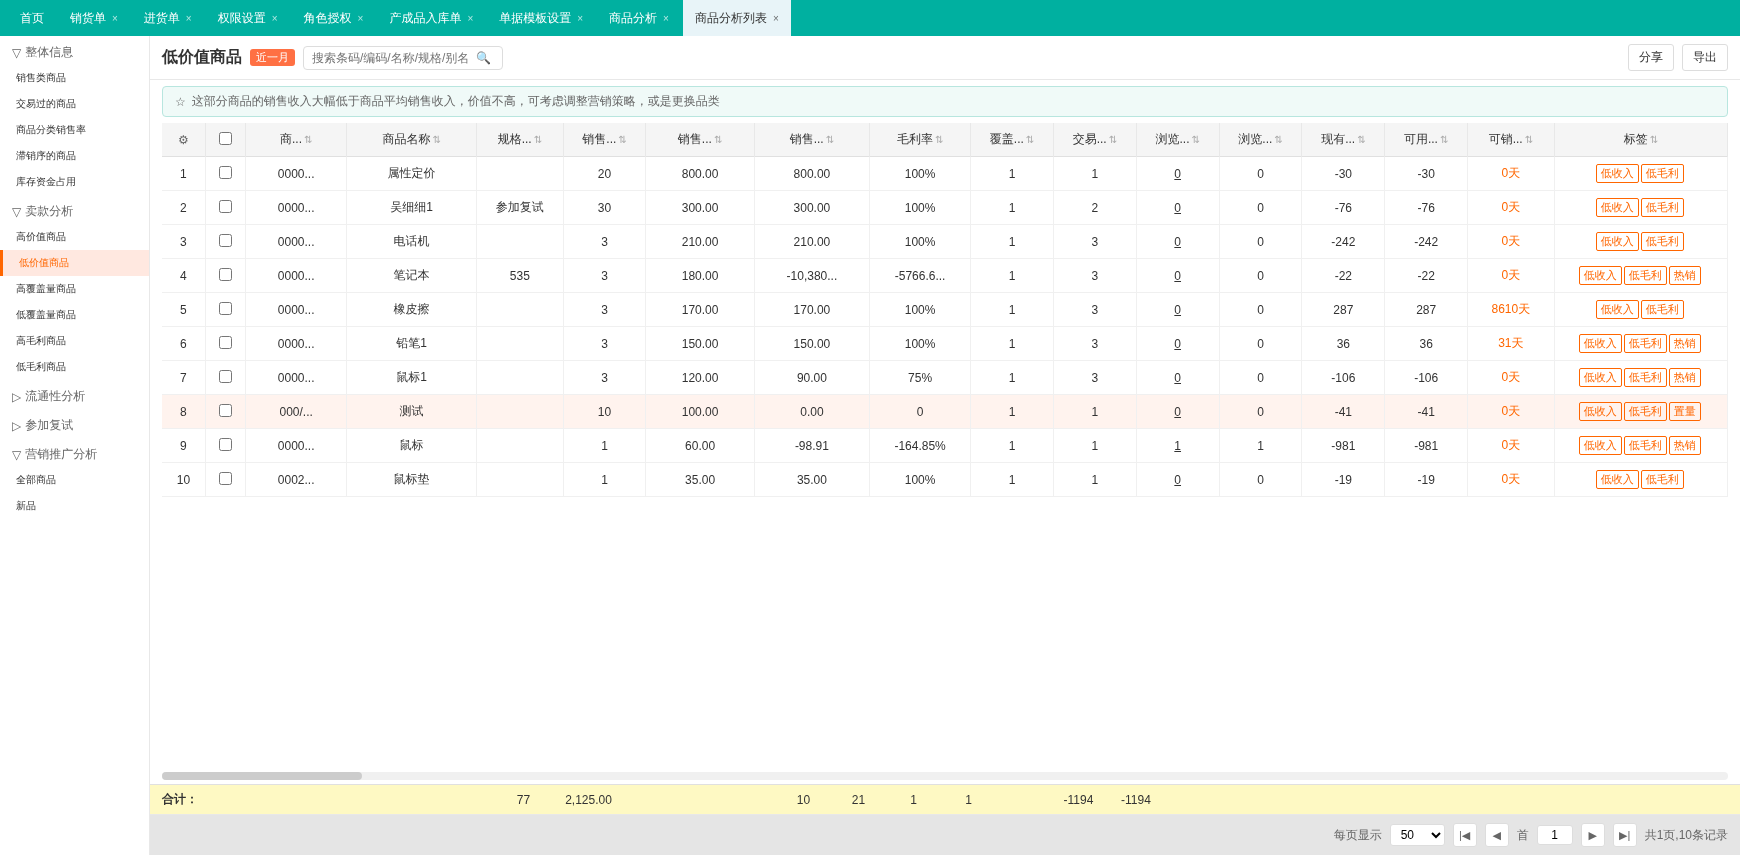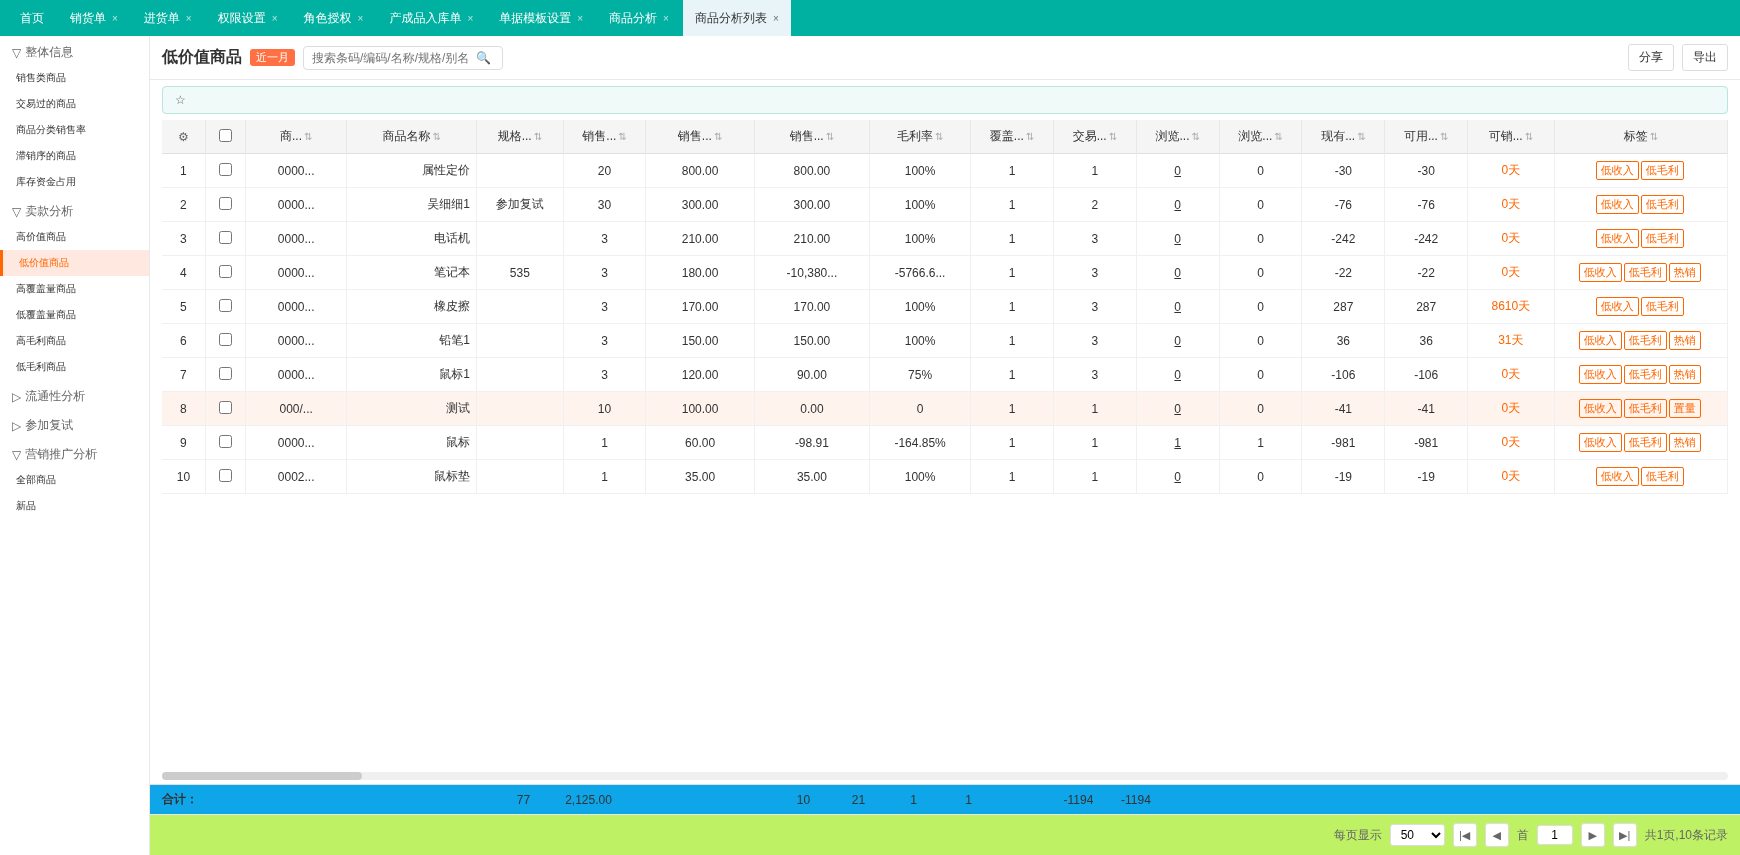--- a/index.html
+++ b/index.html
@@ -167,41 +167,41 @@
     tbody tr {
       border-bottom: 1px solid #f0f0f0;
     }
     tbody tr.highlighted { background: #fff3ee; }
     tbody td {
       padding: 7px 6px;
       text-align: center;
       color: #333;
       border-right: 1px solid #f0f0f0;
     }
-    tbody td.text-left { text-align: right; }
+    tbody td.text-left { text-align: center; }
     .tag {
       display: inline-block;
       padding: 1px 4px;
       border-radius: 2px;
       font-size: 11px;
       margin-right: 2px;
       text-align: right;
     }
     .tag-orange { color: #ff6600; border: 1px solid #ff6600; }
     .text-orange { color: #ff6600; }
     .underline { text-decoration: underline; cursor: pointer; }
     .icon-gear { cursor: pointer; color: #666; }
 
     
     .table-footer {
       border-top: 1px solid #e0e0e0;
       padding: 6px 12px;
       display: flex;
       align-items: center;
-      background: #0ea5e9;
+      background: #fef9c3;
     }
     .footer-label { font-weight: bold; color: #333; margin-right: 20px; }
     .footer-cells {
       display: flex;
       flex: 1;
       gap: 0;
       align-items: center;
     }
     .footer-cell {
       text-align: center;
@@ -209,21 +209,21 @@
     }
 
     
     .pagination {
       padding: 8px 12px;
       display: flex;
       align-items: center;
       justify-content: flex-end;
       gap: 8px;
       border-top: 1px solid #e8e8e8;
-      background: #bef264;
+      background: #e5e5e5;
     }
     .pagination-label { color: #666; }
     .page-size-select {
       border: 1px solid #ddd;
       padding: 2px 6px;
       border-radius: 3px;
       background: white;
     }
     .page-btn {
       width: 24px;
@@ -322,20 +322,21 @@
         <span style="color:#00b0a0;">🔍</span>
       </div>
       <div class="header-actions">
         <button class="btn-action">分享</button>
         <button class="btn-action">导出</button>
       </div>
     </div>
 
     <div class="info-bar">
       <span>☆</span>
+      <span>这部分商品的销售收入大幅低于商品平均销售收入，价值不高，可考虑调整营销策略，或是更换品类</span>
     </div>
 
     <div class="table-wrapper">
       <table>
         <thead>
           <tr id="tableHead">
               <th style="width: 30px;"><span class="icon-gear">⚙</span></th>
               <th style="width: 28px;"><input type="checkbox" style=""></th>
               <th style="width: 70px;"><span>商...</span><span class="sort-icon">⇅</span></th>
               <th style="width: 90px;"><span>商品名称</span><span class="sort-icon">⇅</span></th>

